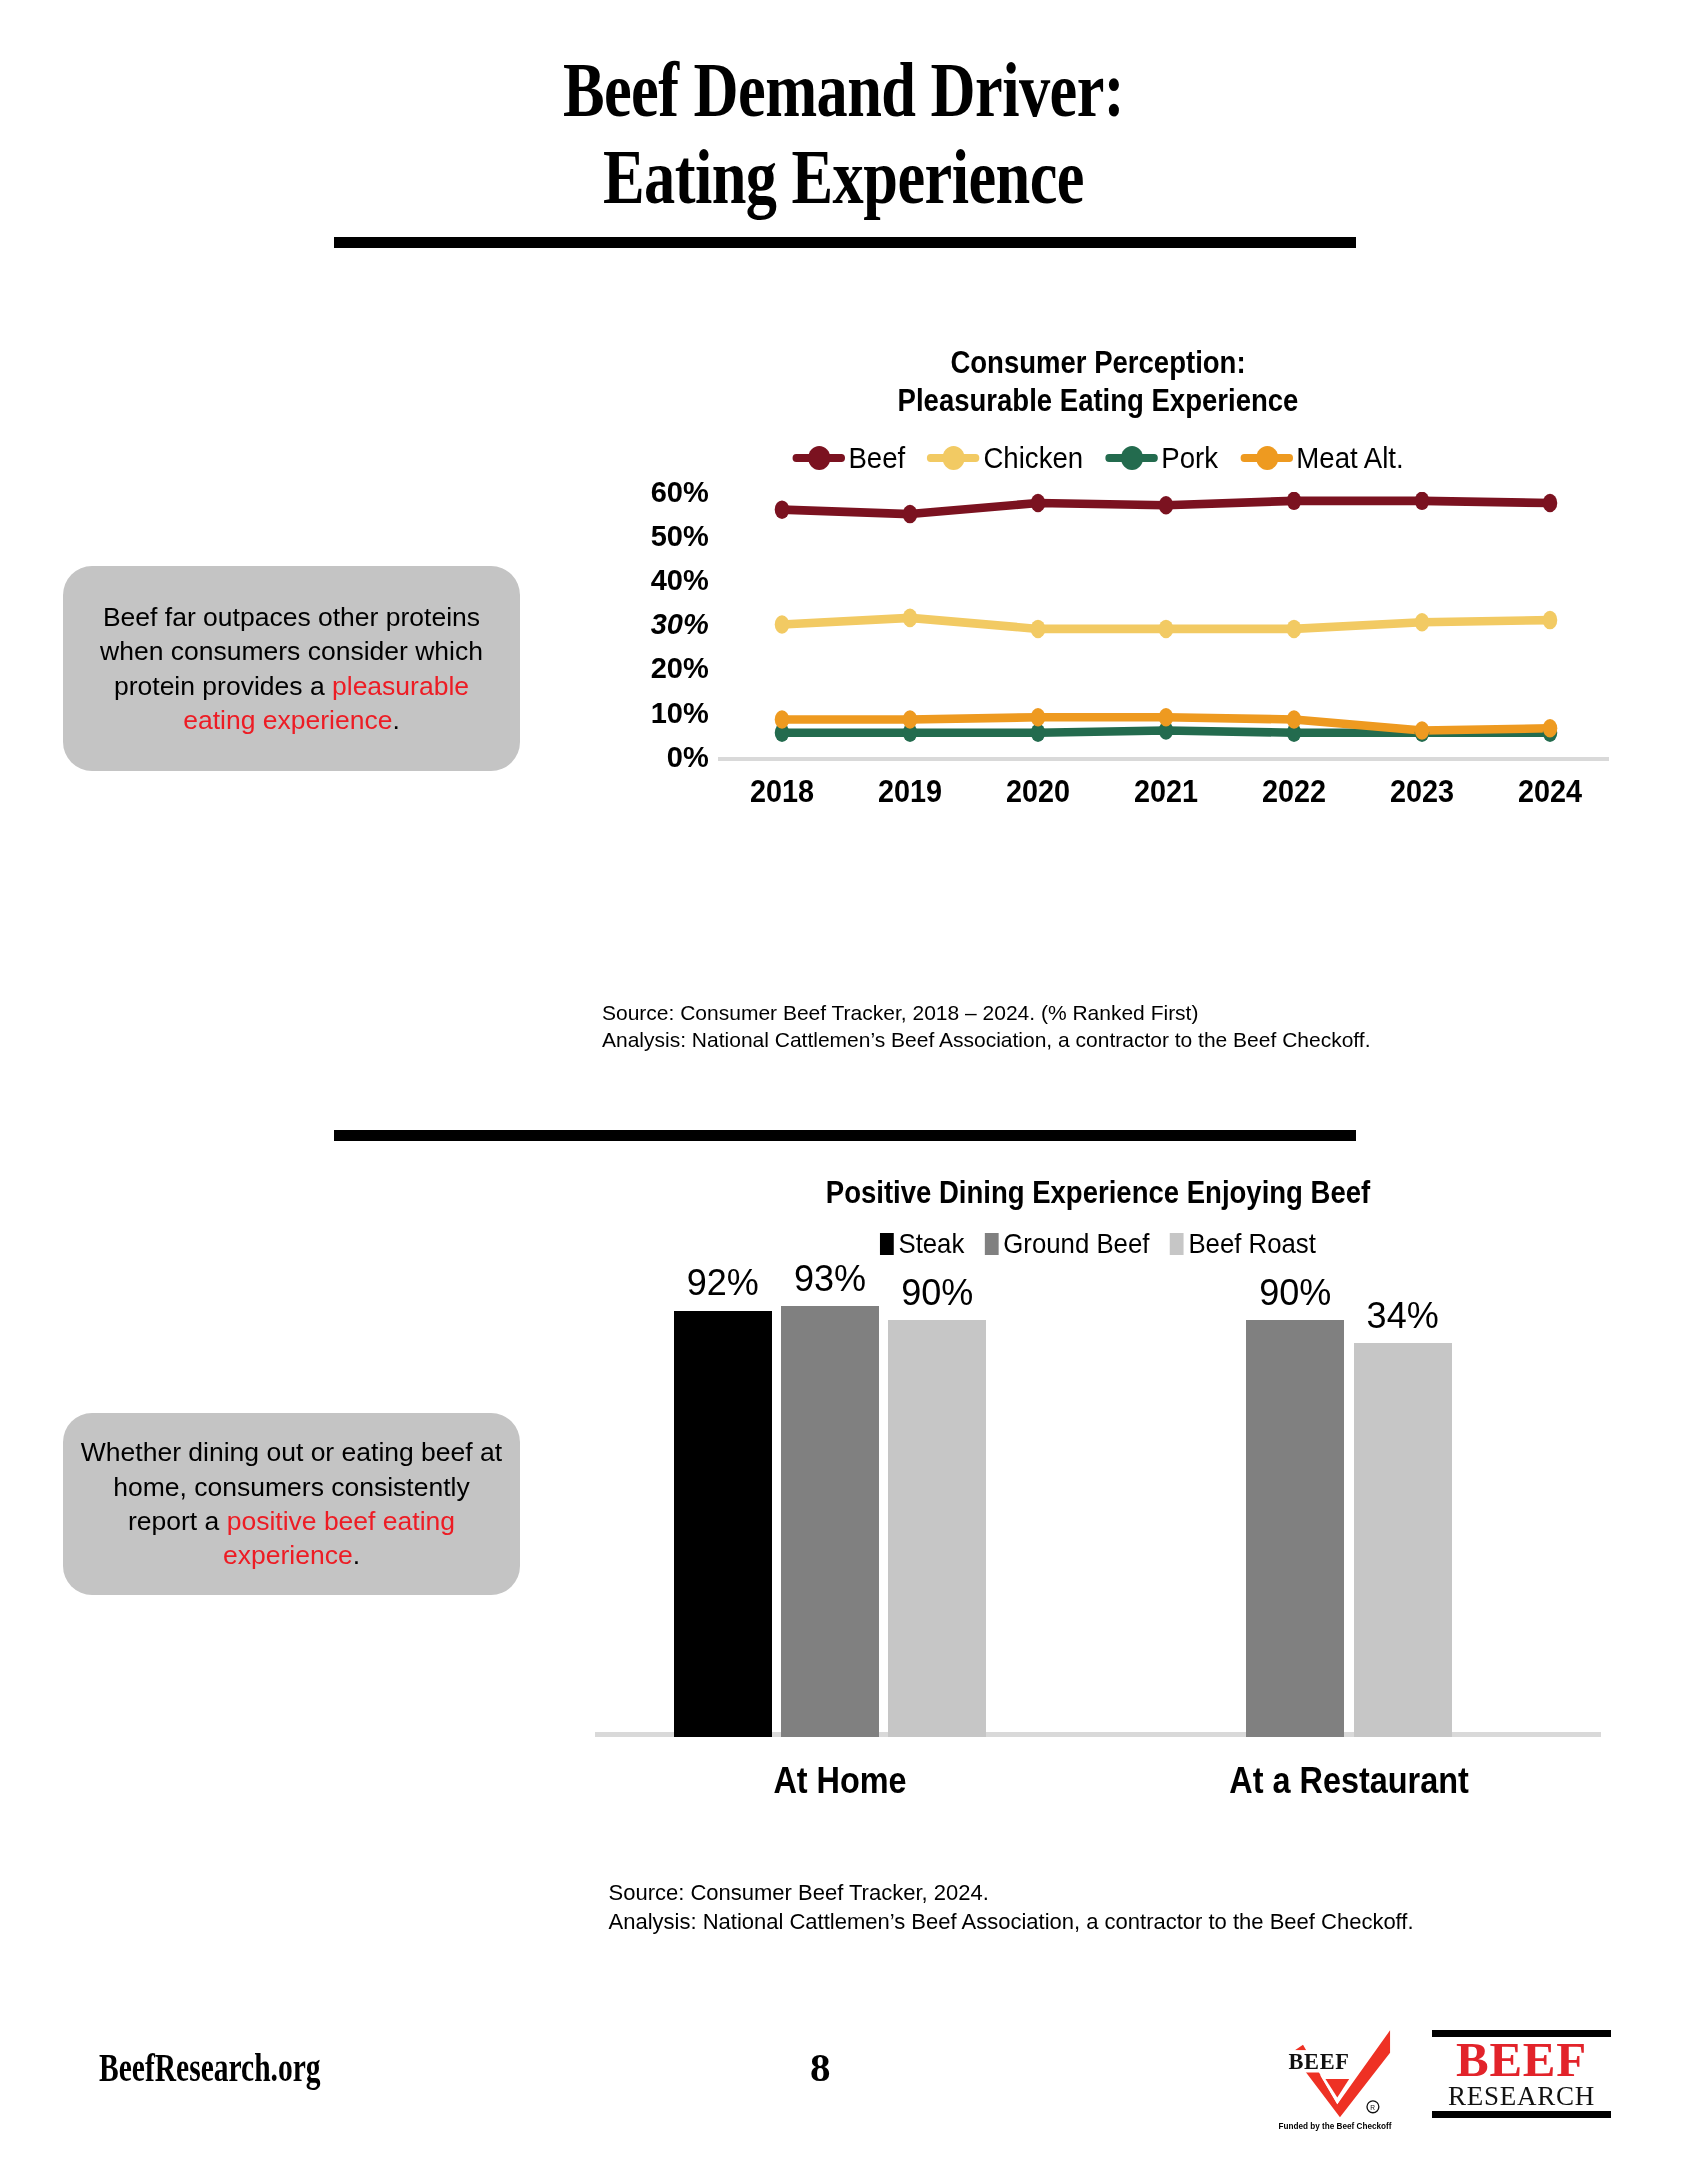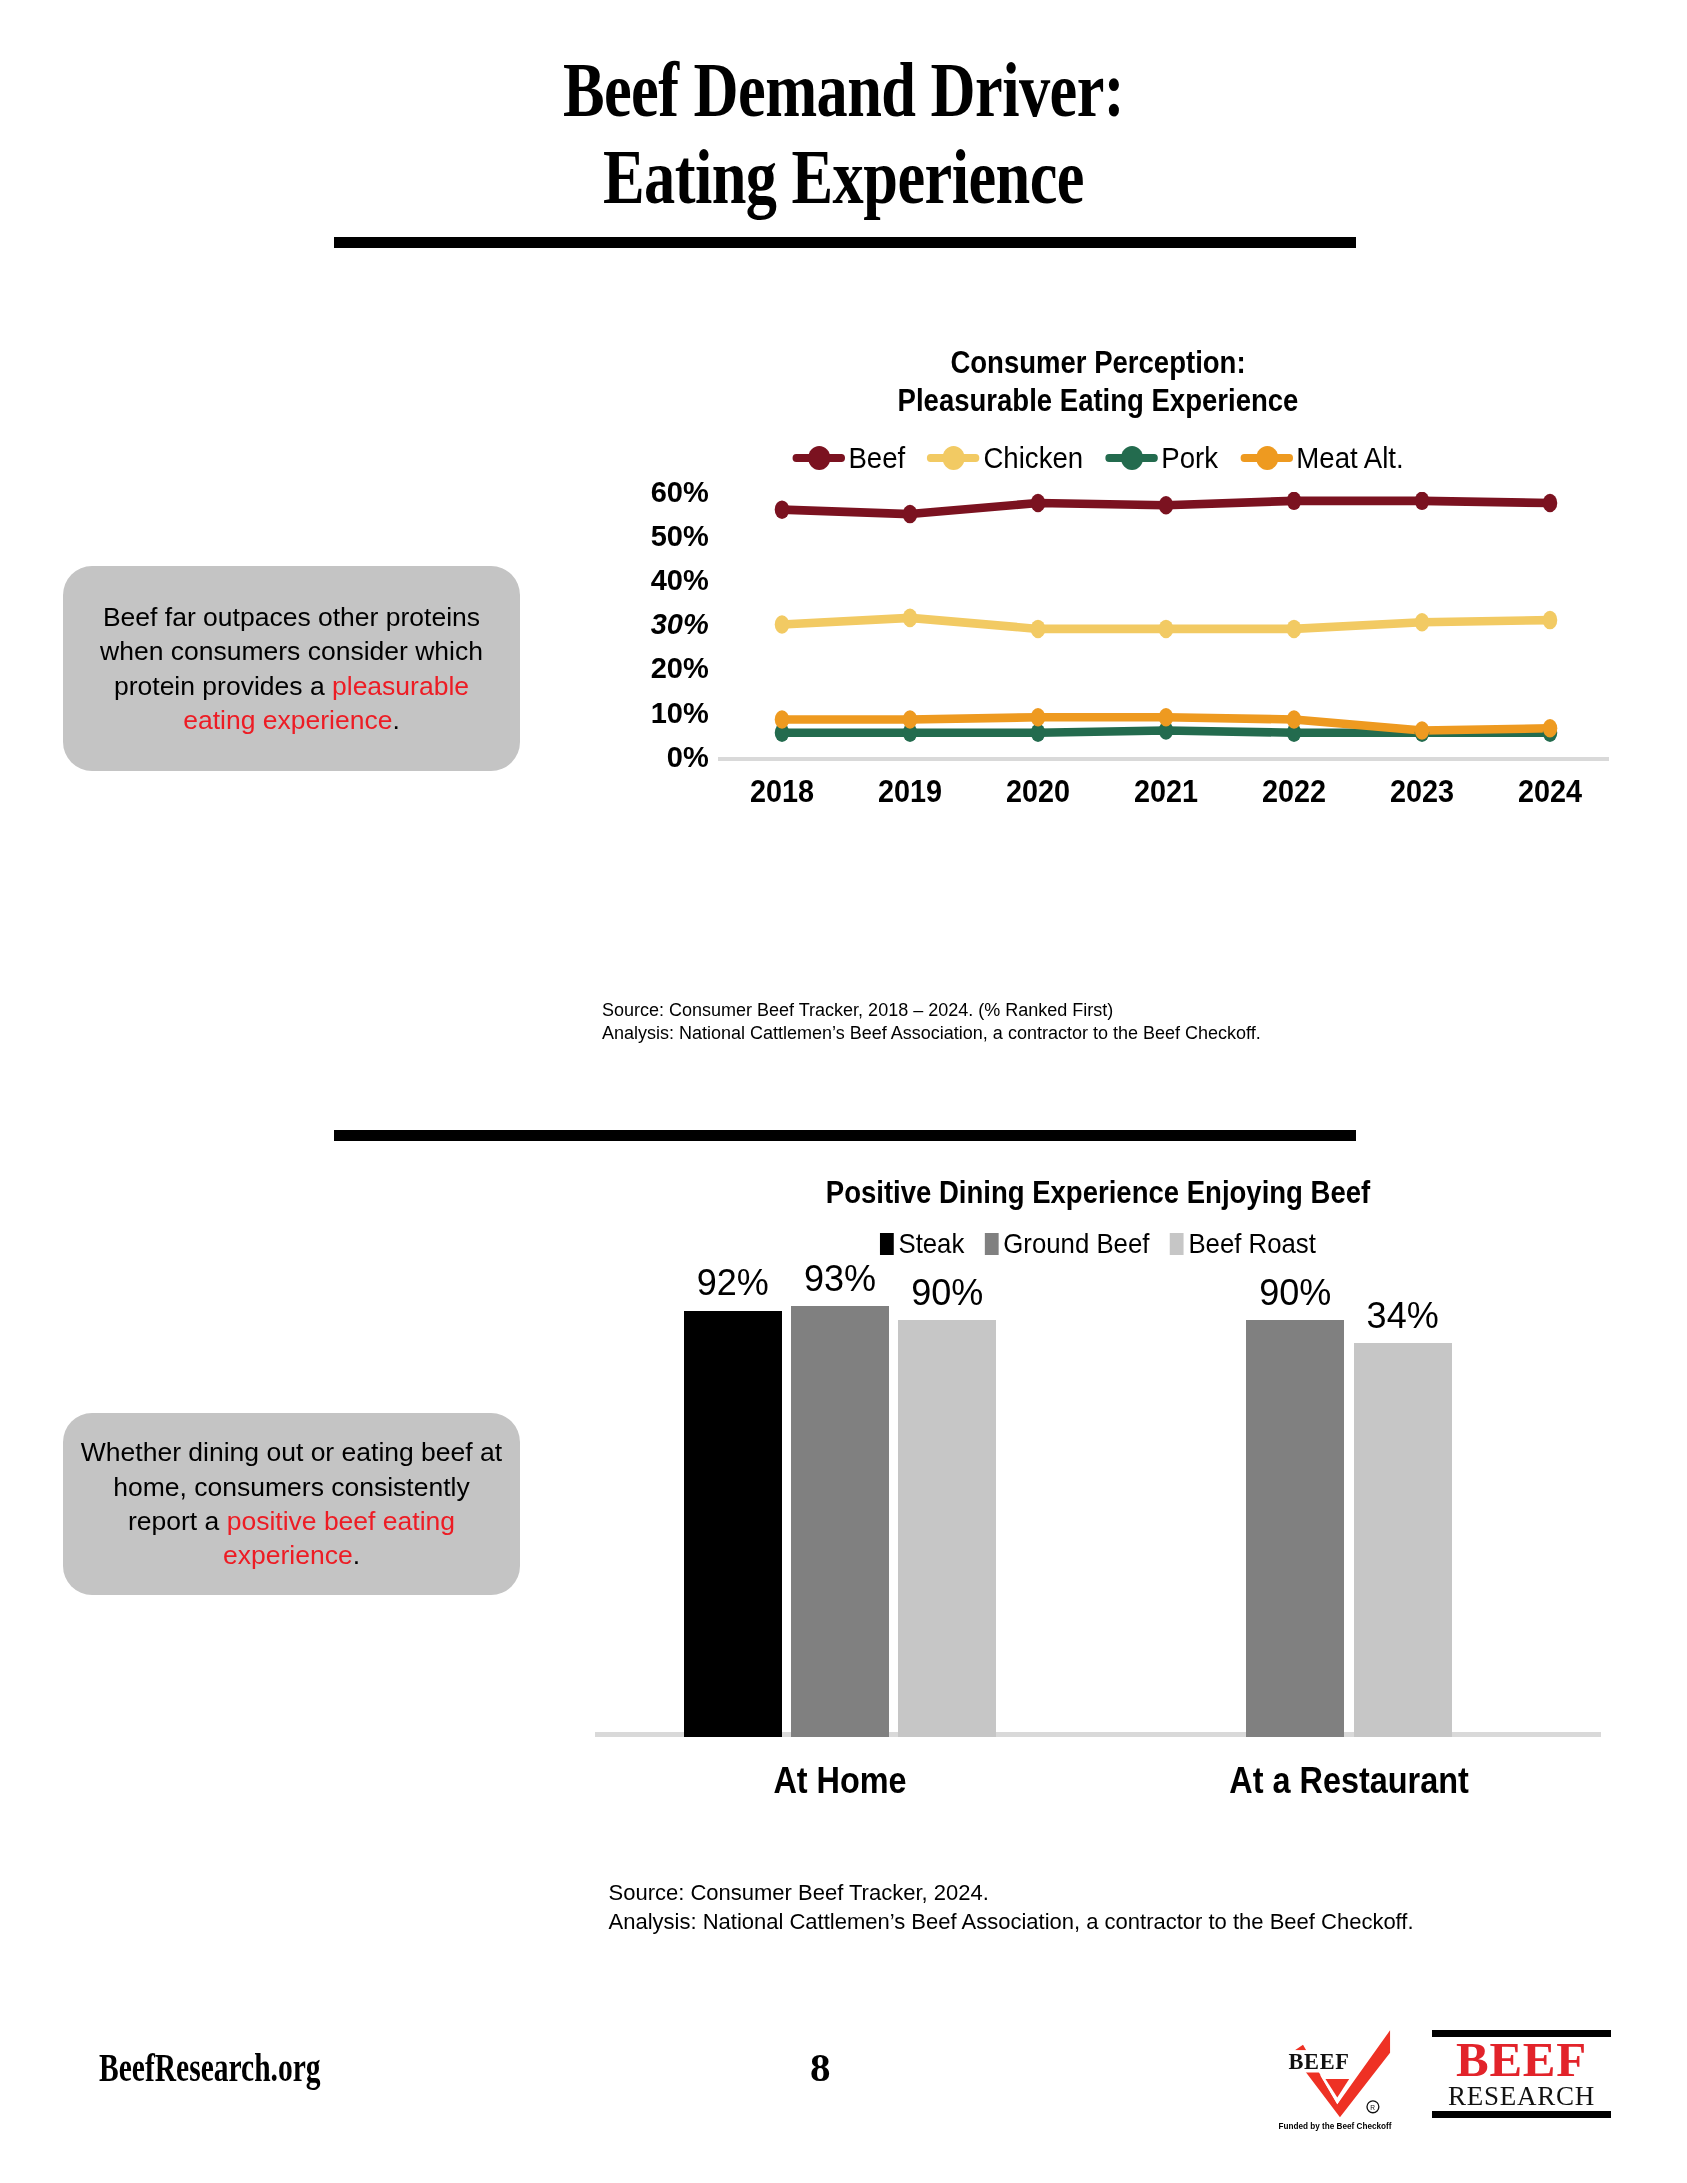--- a/index.html
+++ b/index.html
@@ -67,39 +67,39 @@
   #lc-plot{position:absolute;left:136px;top:0;right:0;height:265px;}
   #lc-xaxisline{position:absolute;left:136px;top:265px;right:5.3px;height:4px;background:#d9d9d9;}
   #lc-xlabels{
     position:absolute;left:136px;top:281px;right:0;height:46px;
     display:flex;
   }
   .xtick{flex:1;text-align:center;font-size:32px;font-weight:700;
          transform:scaleX(0.9);transform-origin:center center;}
   #lc-source{
     position:absolute;left:20px;top:668px;width:1006px;
-    font-size:18px;line-height:1.30;color:#000;
+    font-size:21px;line-height:1.30;color:#000;
   }
 
   
   #barchart{position:absolute;left:582px;top:1174px;width:1032px;height:761px;}
   #bc-title{font-size:32px;}
   #bc-legend{
     display:flex;justify-content:center;align-items:center;gap:22.5px;
     margin-top:16px;transform:scaleX(0.92);transform-origin:center center;
   }
   .bl-item{display:flex;align-items:center;gap:5.3px;font-size:28px;white-space:nowrap;}
   .bl-swatch{width:14.6px;height:22.5px;display:inline-block;}
 
   #bc-plot{position:relative;margin-top:14.6px;height:463px;}
   .bc-group{
     position:absolute;bottom:0;height:463px;display:flex;align-items:flex-end;
     justify-content:center;gap:9.3px;
   }
-  #bc-group-0{left:73px;width:370px;}
+  #bc-group-0{left:63px;width:370px;}
   #bc-group-1{left:582px;width:370px;}
   .bc-barwrap{position:relative;width:98px;height:463px;display:flex;
               flex-direction:column;justify-content:flex-end;align-items:center;}
   .bc-label{position:absolute;width:146px;text-align:center;font-size:36px;
             color:#000;white-space:nowrap;}
   .bc-bar{width:98px;}
   #bc-axisline{position:absolute;left:13.2px;right:13.2px;bottom:0;height:5.3px;background:#d9d9d9;}
   #bc-xlabels{position:relative;margin-top:22.5px;height:53px;}
   .bc-xlabel{
     position:absolute;width:370px;text-align:center;font-size:36px;font-weight:700;

